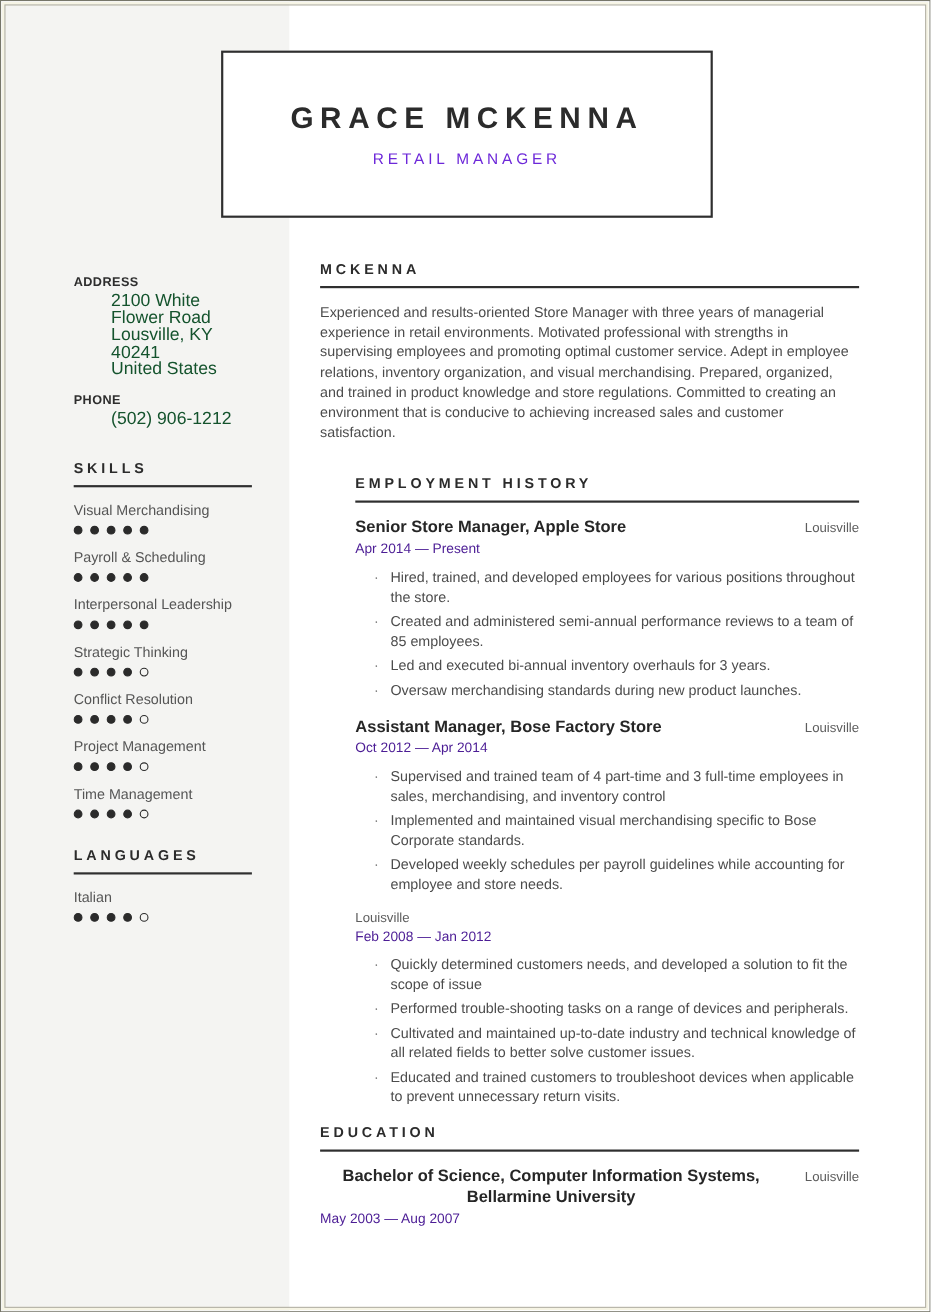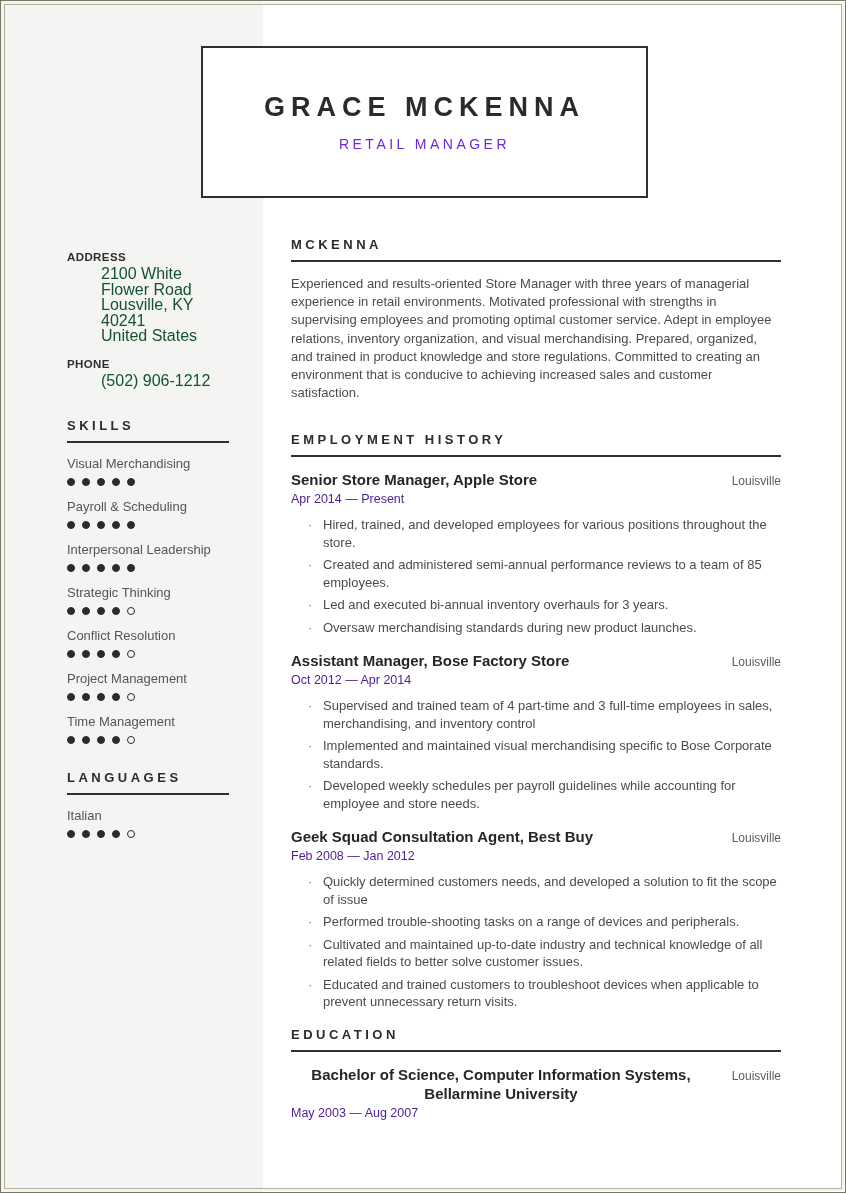--- a/index.html
+++ b/index.html
@@ -58,21 +58,21 @@
     border:1.5px solid var(--text-dark, #2b2b2b); background:transparent;
   }
   .dot.filled { background:var(--text-dark, #2b2b2b); }
   .languages-heading { margin-top:26px; }
 
   
   .main { position:absolute; left:290px; top:0; width:490px; }
   .profile-section { margin-top:236px; }
   .profile-text { margin-top:13px; font-size:13px; line-height:18.2px; color:#4c4c4c; }
 
-  .employment-section { margin-top:30px; }
+  .employment-section { margin-top:30px;margin-left:32px; }
   .job { margin-top:13px; }
   .job + .job { margin-top:15px; }
   .job-title-row { display:flex; justify-content:space-between; align-items:baseline; }
   .job-title { font-size:15px; font-weight:bold; color:#262626; line-height:19px; max-width:420px;text-align:center; }
   .job-location { font-size:12px; color:#5d5d5d; }
   .job-dates { margin-top:2px; font-size:12.5px; color:#4c1d95; line-height:16px; }
   .bullets { margin-top:9px; list-style:none; }
   .bullet { display:flex; font-size:13px; line-height:17.5px; color:#4c4c4c; }
   .bullet + .bullet { margin-top:5px; }
   .bullet-marker { width:15px; margin-left:17px; flex:none; color:#777777; }
@@ -249,21 +249,20 @@
             </li>
           <li class="bullet">
               <span class="bullet-marker">·</span>
               <span class="bullet-text">Developed weekly schedules per payroll guidelines while accounting for employee and store needs.</span>
             </li>
         </ul>
       </div>
 
       <div class="job">
         <div class="job-title-row">
-          <div class="job-title">Geek Squad Consultation Agent, Best Buy</div>
           <div class="job-location">Louisville</div>
         </div>
         <div class="job-dates">Feb 2008 — Jan 2012</div>
         <ul class="bullets">
           <li class="bullet">
               <span class="bullet-marker">·</span>
               <span class="bullet-text">Quickly determined customers needs, and developed a solution to fit the scope of issue</span>
             </li>
           <li class="bullet">
               <span class="bullet-marker">·</span>

